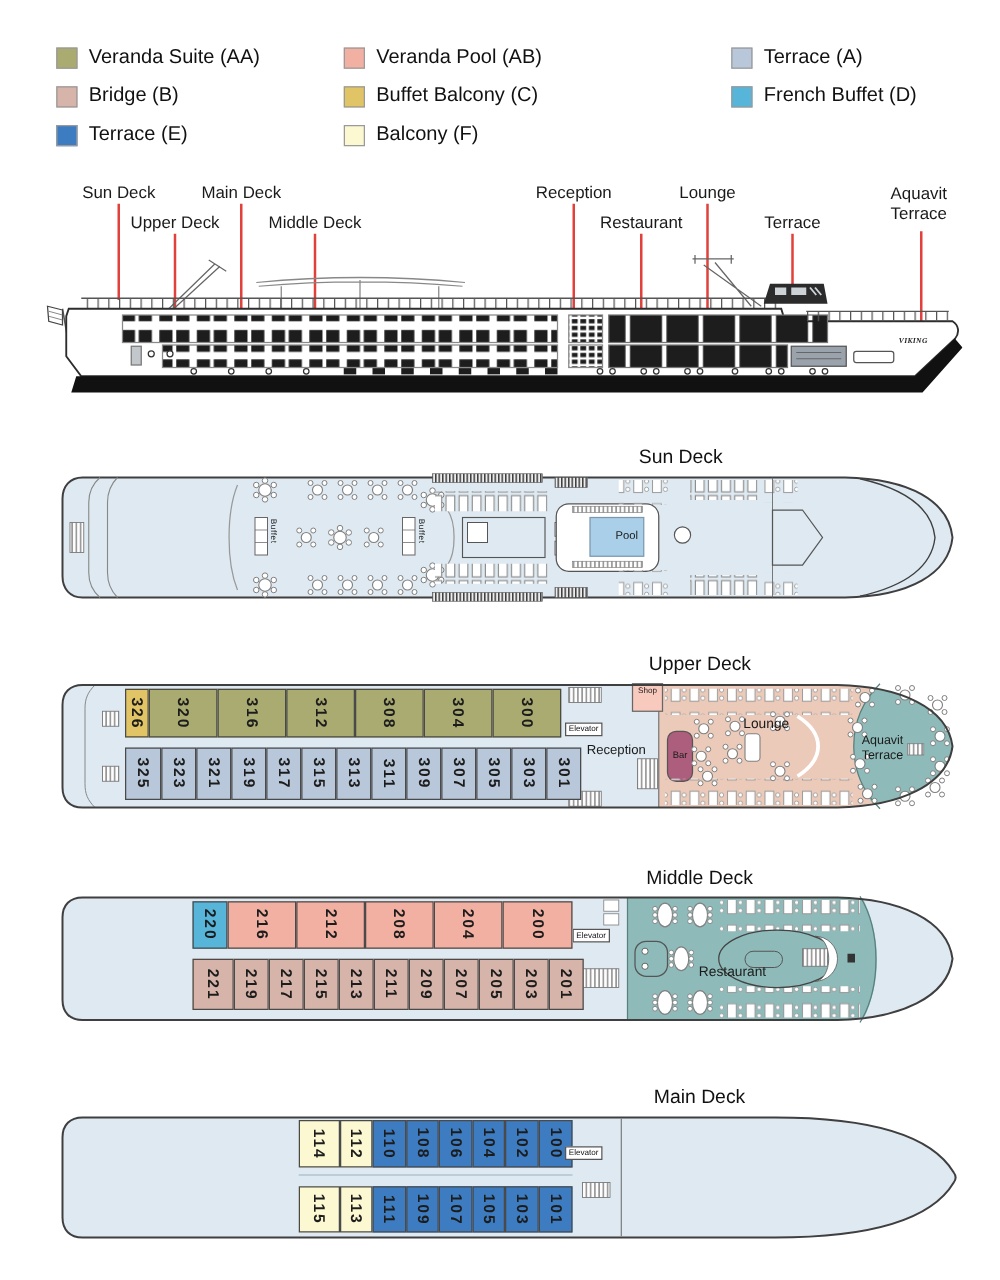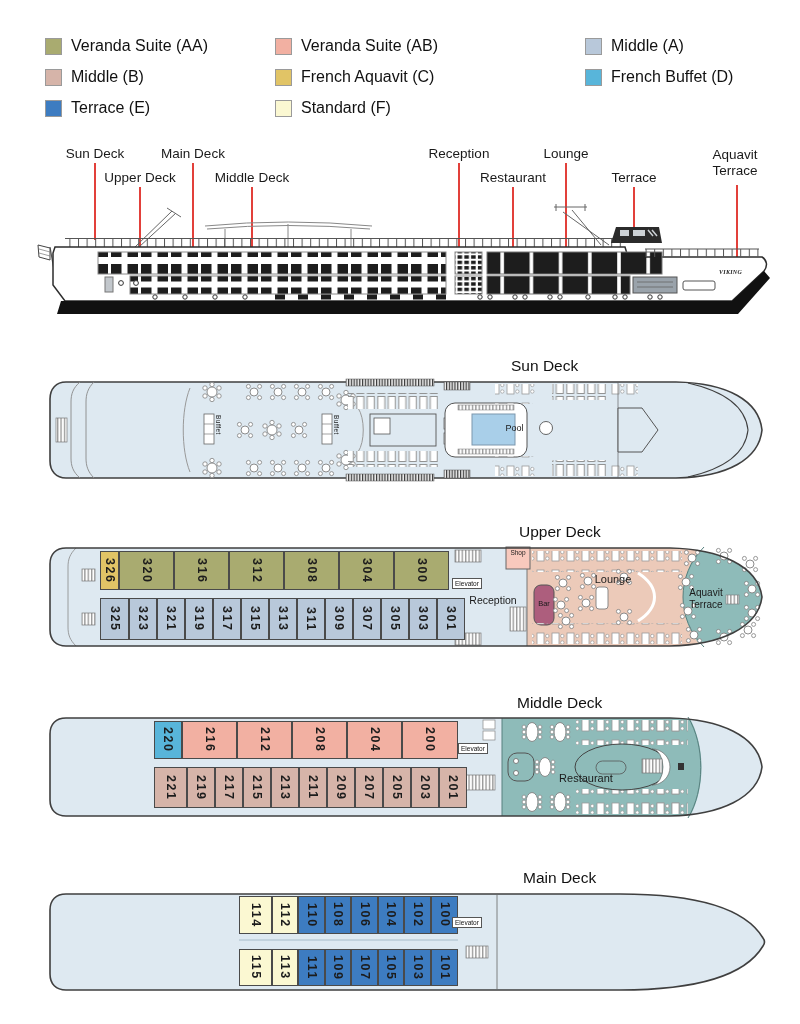--- a/index.html
+++ b/index.html
@@ -95,50 +95,50 @@
 
 <div class="legend-col" style="left:45px">
 
     <div class="legend-item">
       <span class="legend-swatch" style="background: rgb(169, 171, 112);"></span>
       <span class="legend-label">Veranda Suite (AA)</span>
     </div>
 
     <div class="legend-item">
       <span class="legend-swatch" style="background: rgb(214, 180, 169);"></span>
-      <span class="legend-label">Middle (B)</span>
+      <span class="legend-label">Bridge (B)</span>
     </div>
 
     <div class="legend-item">
       <span class="legend-swatch" style="background: rgb(61, 124, 193);"></span>
       <span class="legend-label">Terrace (E)</span>
     </div>
   </div>
 <div class="legend-col" style="left:275px">
 
     <div class="legend-item">
       <span class="legend-swatch" style="background: rgb(242, 176, 162);"></span>
-      <span class="legend-label">Veranda Suite (AB)</span>
+      <span class="legend-label">Veranda Pool (AB)</span>
     </div>
 
     <div class="legend-item">
       <span class="legend-swatch" style="background: rgb(225, 196, 102);"></span>
-      <span class="legend-label">French Aquavit (C)</span>
+      <span class="legend-label">Buffet Balcony (C)</span>
     </div>
 
     <div class="legend-item">
       <span class="legend-swatch" style="background: rgb(251, 248, 210);"></span>
-      <span class="legend-label">Standard (F)</span>
+      <span class="legend-label">Balcony (F)</span>
     </div>
   </div>
 <div class="legend-col" style="left:585px">
 
     <div class="legend-item">
       <span class="legend-swatch" style="background: rgb(184, 200, 218);"></span>
-      <span class="legend-label">Middle (A)</span>
+      <span class="legend-label">Terrace (A)</span>
     </div>
 
     <div class="legend-item">
       <span class="legend-swatch" style="background: rgb(88, 181, 218);"></span>
       <span class="legend-label">French Buffet (D)</span>
     </div>
   </div>
 
 <div>
 
@@ -300,21 +300,21 @@
       <rect x="512" y="82" width="54" height="16" fill="url(#plounger)"></rect>
       <rect x="570" y="6" width="28" height="18" fill="url(#pseats)"></rect>
       <rect x="570" y="80" width="28" height="18" fill="url(#pseats)"></rect>
     </g>
     <line x1="578" y1="4" x2="578" y2="100" stroke="#666" stroke-width="0.7"></line>
     <path d="M 578,30 L 602,30 L 618,52 L 602,74 L 578,74 Z" fill="#dee9f1" stroke="#555" stroke-width="1"></path>
     <path d="M 648,5 C 692,15 706,33 708,52 C 706,71 692,89 648,99" fill="none" stroke="#3f3f3f" stroke-width="1.1"></path>
   </svg>
   <span class="vlabel" style="left:175px;top:37px">Buffet</span>
   <span class="vlabel" style="left:293px;top:37px">Buffet</span>
-  <div class="plan-label" style="left:445px;top:45px;width:59px;font-size:9px">Pool</div>
+  <div class="plan-label" style="left:432px;top:45px;width:59px;font-size:9px">Pool</div>
 </div>
 
 <div class="deck-title" style="left:519px;top:523px">Upper Deck</div>
 <div class="deck" style="top:545px;height:105px">
   <svg width="730" height="105" viewBox="0 0 730 105">
     <defs>
         <clipPath id="clipU">
           <path d="M 26,3 L 630,3 C 680,4 718,21 722,52 C 718,83 680,100 630,101 L 26,101 C 16,101 10,95 10,85 L 10,19 C 10,9 16,3 26,3 Z"></path>
         </clipPath>
       </defs>

